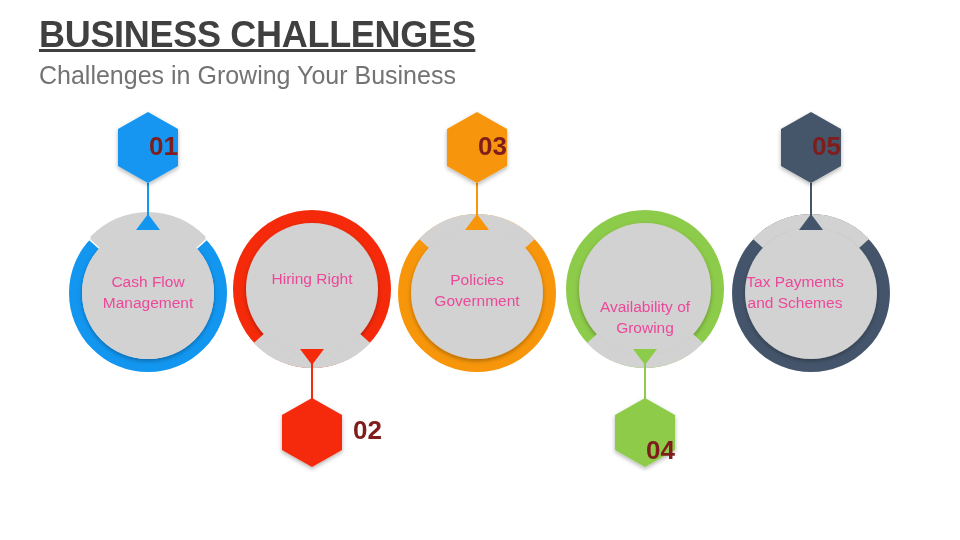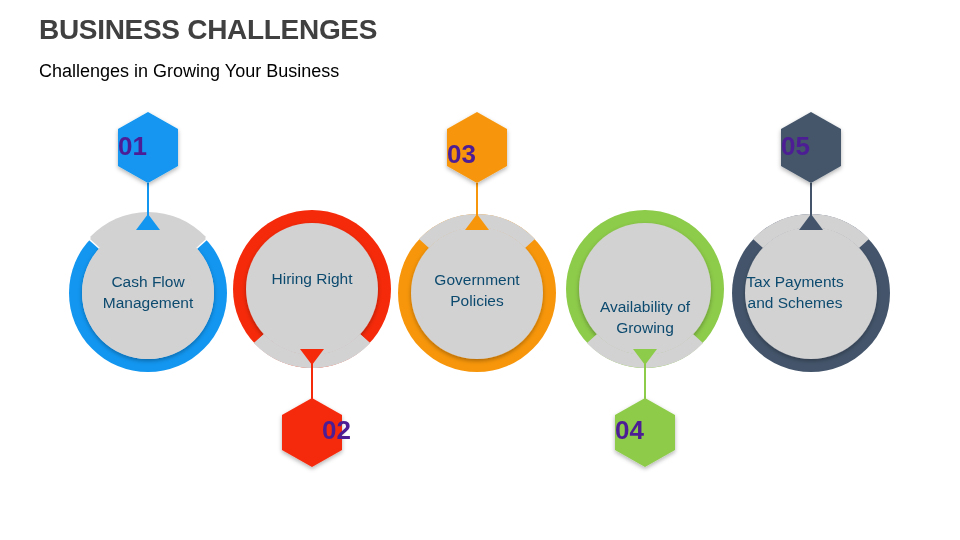--- a/index.html
+++ b/index.html
@@ -1,26 +1,26 @@
 <!DOCTYPE html>
 <html><head>
 <meta charset="utf-8">
 <style>
   html, body { margin: 0; padding: 0; background: #ffffff; }
   body { width: 960px; height: 540px; position: relative; overflow: hidden;
          font-family: "Liberation Sans", "DejaVu Sans", sans-serif; }
-  .title { position: absolute; left: 39px; top: 14px; font-size: 28px; font-weight: bold;
-           color: #404040; letter-spacing: -0.3px; white-space: nowrap; }
-  .subtitle { position: absolute; left: 39px; top: 61px; font-size: 18px; color: #000000;
+  .title { position: absolute; left: 39px; top: 14px; font-size: 36px; font-weight: bold;
+           color: #404040; letter-spacing: -0.3px; white-space: nowrap; text-decoration: underline; }
+  .subtitle { position: absolute; left: 39px; top: 61px; font-size: 25px; color: #737373;
               white-space: nowrap; }
   svg.diagram { position: absolute; left: 0; top: 0; }
   .step-label { position: absolute; width: 120px; text-align: center; font-size: 15.5px;
-                line-height: 21px; color: #0c4a6e; }
-  .hex-num { position: absolute; width: 60px; text-align: left; font-size: 26px;
-             font-weight: bold; color: #4c1d95; }
+                line-height: 21px; color: #ec4899; }
+  .hex-num { position: absolute; width: 60px; text-align: right; font-size: 26px;
+             font-weight: bold; color: #7f1d1d; }
 </style>
 </head>
 <body>
 
 <div class="title">BUSINESS CHALLENGES</div>
 <div class="subtitle">Challenges in Growing Your Business</div>
 
 <svg class="diagram" width="960" height="540" viewBox="0 0 960 540">
   <defs>
     <filter id="sh" x="-20%" y="-20%" width="140%" height="140%">
@@ -74,34 +74,34 @@
     <circle cx="811" cy="293" r="66" fill="#D3D2D3" filter="url(#sh)"></circle>
     <path d="M 811 214 A 79 79 0 0 1 869 239 L 859 248 A 66 66 0 0 0 763 248 L 753 239 A 79 79 0 0 1 811 214 Z" fill="#D3D2D3"></path>
     <line x1="811" y1="183" x2="811" y2="218" stroke="#44556B" stroke-width="2"></line>
     <polygon points="799,230 823,230 811,214" fill="#44556B"></polygon>
     <polygon points="811,112 841,129 841,166 811,183 781,166 781,129" fill="#44556B" filter="url(#sh)"></polygon>
   </g>
 </svg>
 
 <div class="hex-num" style="left:118px; top:131px;">01</div>
 <div class="hex-num" style="left:282px; top:415px;padding-left:40px;">02</div>
-<div class="hex-num" style="left:447px; top:139px;">03</div>
-<div class="hex-num" style="left:615px; top:415px;">04</div>
+<div class="hex-num" style="left:447px; top:131px;">03</div>
+<div class="hex-num" style="left:615px; top:435px;">04</div>
 <div class="hex-num" style="left:781px; top:131px;">05</div>
 
 <div class="step-label" style="left:88px; top:271px;">
   <div>Cash Flow</div>
   <div>Management</div>
 </div>
 <div class="step-label" style="left:252px; top:268px;">
   <div>Hiring Right</div>
 </div>
 <div class="step-label" style="left:417px; top:269px;">
+  <div>Policies</div>
   <div>Government</div>
-  <div>Policies</div>
 </div>
 <div class="step-label" style="left:585px; top:268px;margin-top:28px;">
   <div>Availability of</div>
   <div>Growing</div>
 </div>
 <div class="step-label" style="left:735px; top:271px;">
   <div>Tax Payments</div>
   <div>and Schemes</div>
 </div>
 

